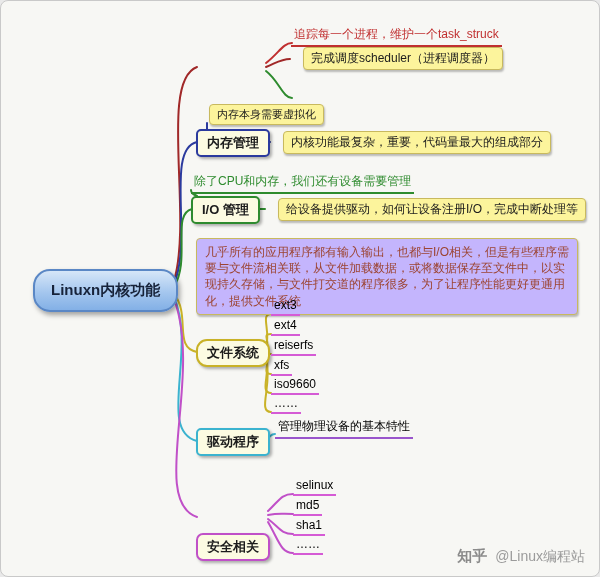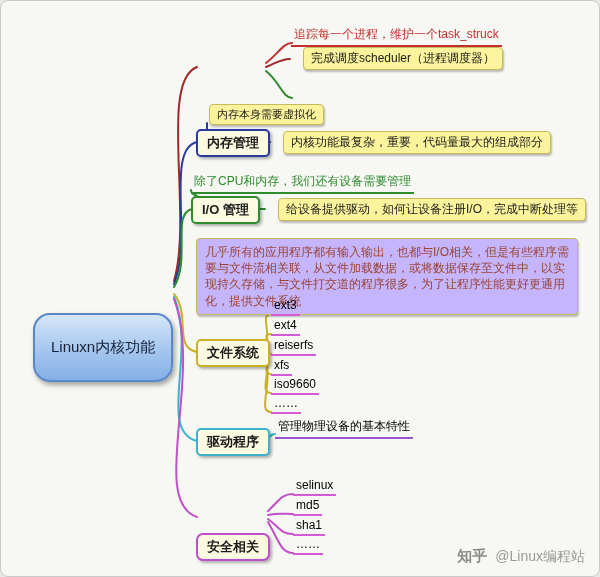--- a/index.html
+++ b/index.html
@@ -9,23 +9,22 @@
     position:relative; width:600px; height:577px;
     background:#f7f7f4; border:1px solid #c9c9c9; border-radius:8px;
     overflow:hidden;
   }
   svg.connectors { position:absolute; left:0; top:0; pointer-events:none; }
   svg.connectors path { fill:none; stroke-width:2; stroke-linecap:round; }
   .node { position:absolute; white-space:nowrap; }
   .root-node {
     background:linear-gradient(180deg,#d6e6f8 0%, #a4c6ee 55%, #83b0e6 100%);
     border:2px solid #5a87c5; border-radius:17px;
-    padding:23px 16px; font-size:15px; font-weight:normal; color:#17233a;
+    padding:10px 16px; font-size:15px; font-weight:bold; color:#17233a;
     box-shadow:2px 3px 5px rgba(0,0,0,.35);
-    margin-top:44px;
   }
   .branch-box {
     background:#fcfbe2; border:2px solid; border-radius:5px;
     padding:3px 9px; font-size:13px; font-weight:bold; color:#1c1c1c;
     box-shadow:2px 2px 3px rgba(0,0,0,.3);
   }
   .ybox {
     background:#fcf49c; border:1px solid #c8b95e; border-radius:4px;
     padding:2px 7px; font-size:12px; color:#1c1c1c;
     box-shadow:1px 2px 2px rgba(0,0,0,.25);
@@ -92,21 +91,21 @@
   </div>
   <div class="node ybox" style="left:269px; top:130px;">内核功能最复杂，重要，代码量最大的组成部分</div>
 
   <div class="node uline" style="left:190px; top:171px; color:#2e8b2e; border-color:#2e8b2e;">除了CPU和内存，我们还有设备需要管理</div>
   <div class="node branch-box" style="left:190px; top:195px; border-color:#2e8b2e;">
     <span>I/O 管理</span>
   </div>
   <div class="node ybox" style="left:264px; top:197px;">给设备提供驱动，如何让设备注册I/O，完成中断处理等</div>
 
   <div class="node big-note" style="left:195px; top:237px;">几乎所有的应用程序都有输入输出，也都与I/O相关，但是有些程序需要与文件流相关联，从文件加载数据，或将数据保存至文件中，以实现持久存储，与文件打交道的程序很多，为了让程序性能更好更通用化，提供文件系统</div>
-  <div class="node branch-box" style="left:195px; top:338px; border-color:#c9b227;">
+  <div class="node branch-box" style="left:195px; top:338px; border-color:#c9b227;border-radius:11px;">
     <span>文件系统</span>
   </div>
   <div class="node uline" style="left:270px; top:296px; border-color:#d55bd5;">ext3</div>
   <div class="node uline" style="left:270px; top:316px; border-color:#d55bd5;">ext4</div>
   <div class="node uline" style="left:270px; top:336px; border-color:#d55bd5;">reiserfs</div>
   <div class="node uline" style="left:270px; top:356px; border-color:#d55bd5;">xfs</div>
   <div class="node uline" style="left:270px; top:375px; border-color:#d55bd5;">iso9660</div>
   <div class="node uline" style="left:270px; top:394px; border-color:#d55bd5;">……</div>
 
   <div class="node branch-box" style="left:195px; top:427px; border-color:#3bb3cf;">

